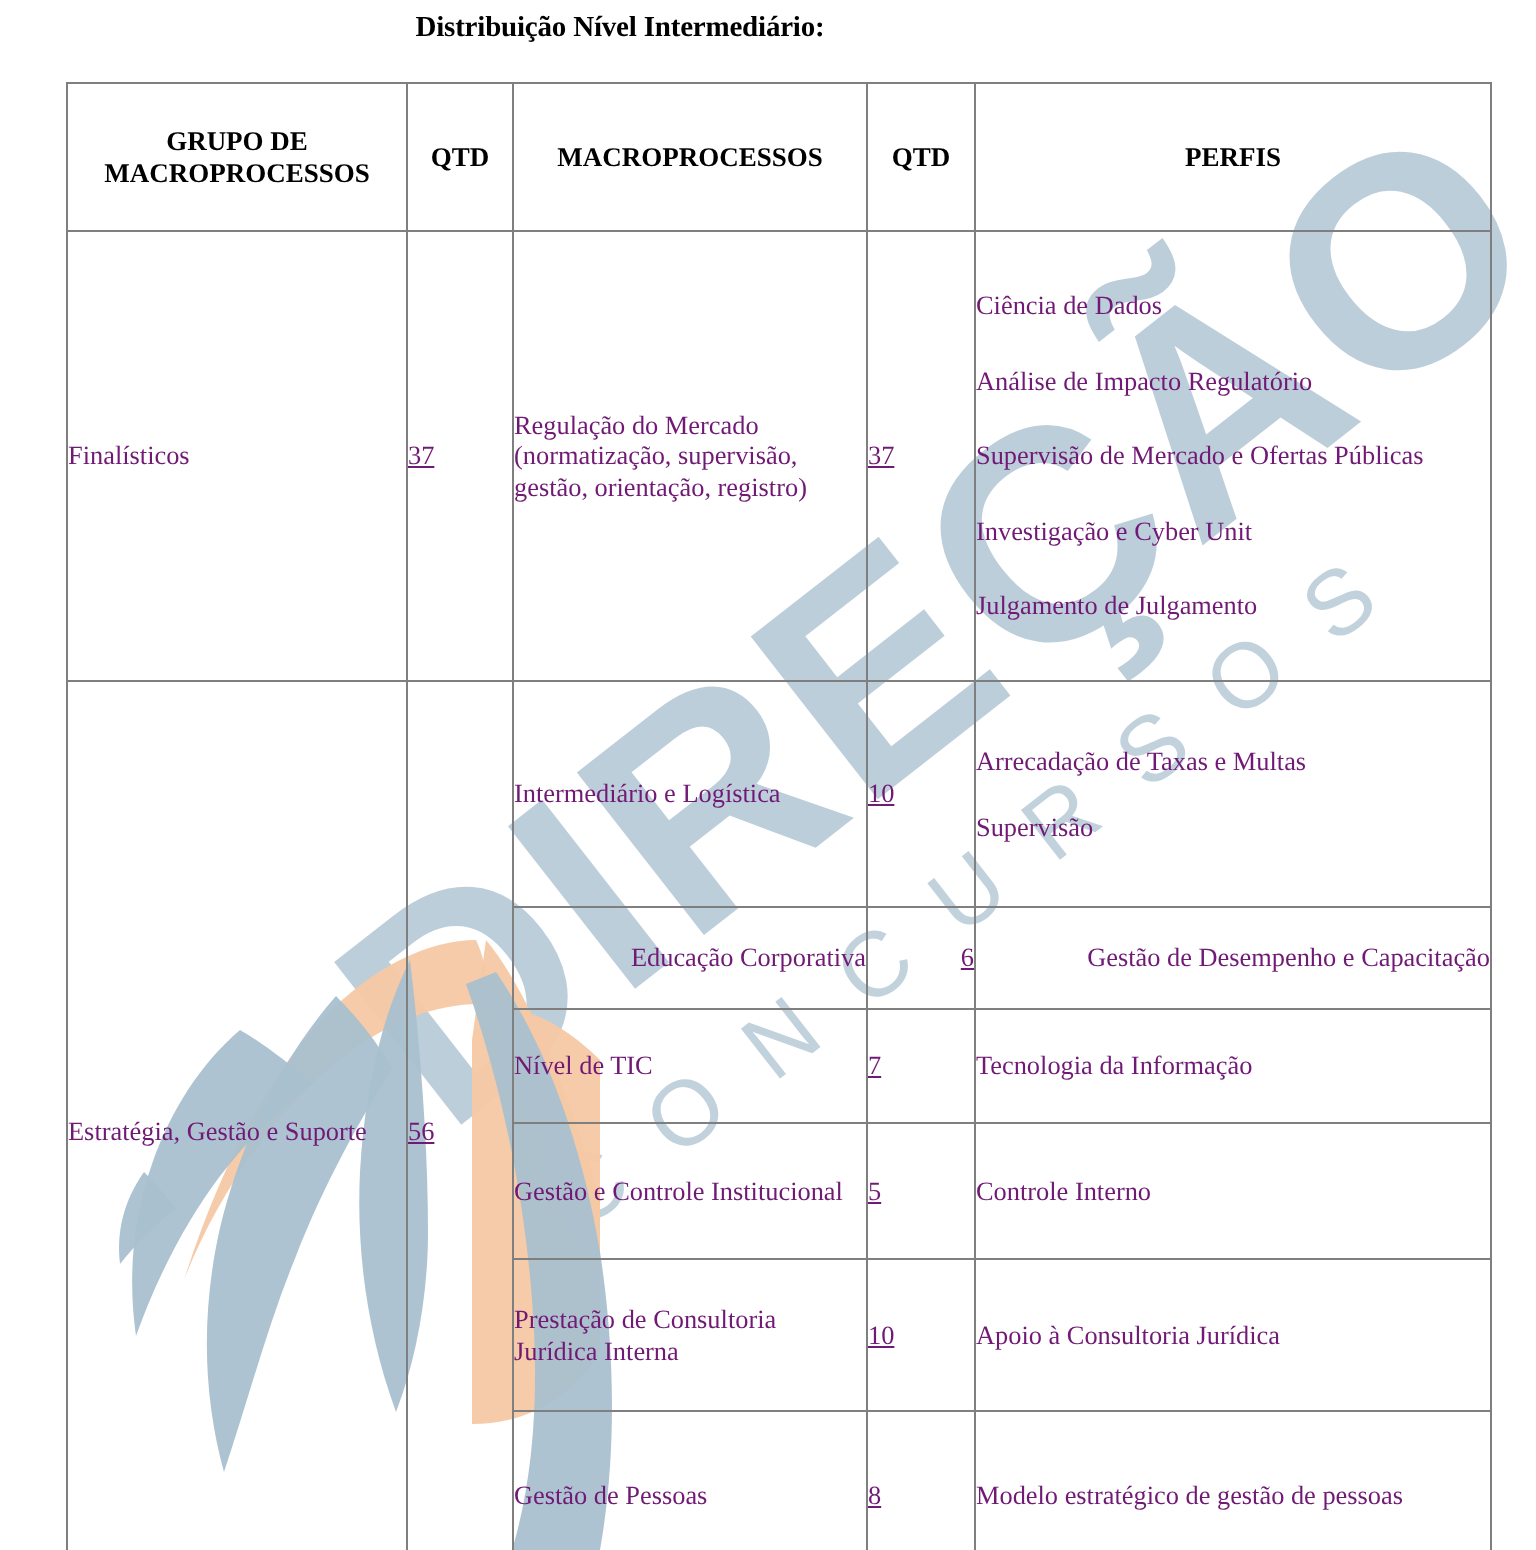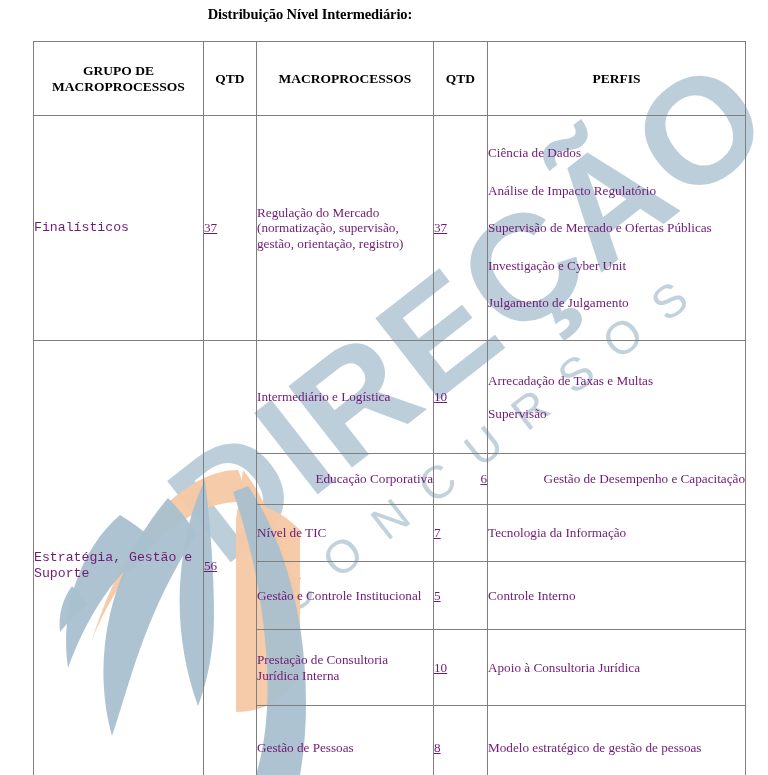--- a/index.html
+++ b/index.html
@@ -78,21 +78,21 @@
     color: #000000;
     font-family: "Liberation Serif", "DejaVu Serif", serif;
   }
 
   tbody td {
     font-size: 13.2px;
     line-height: 15.5px;
     padding: 4px 5px 4px 5px;
     color: #701a75;
   }
-  td.cell-grupo   { vertical-align: middle; font-family: Liberation Mono, monospace; }
+  td.cell-grupo   { vertical-align: middle; }
   td.cell-qtd     { vertical-align: middle; padding-left: 4px; text-decoration: underline; }
   td.cell-macro   { vertical-align: middle; }
   td.cell-perfis  { vertical-align: middle; padding-left: 7px; }
 
   
   .perfil-list {
     display: block;
   }
   .perfil-item {
     display: block;

